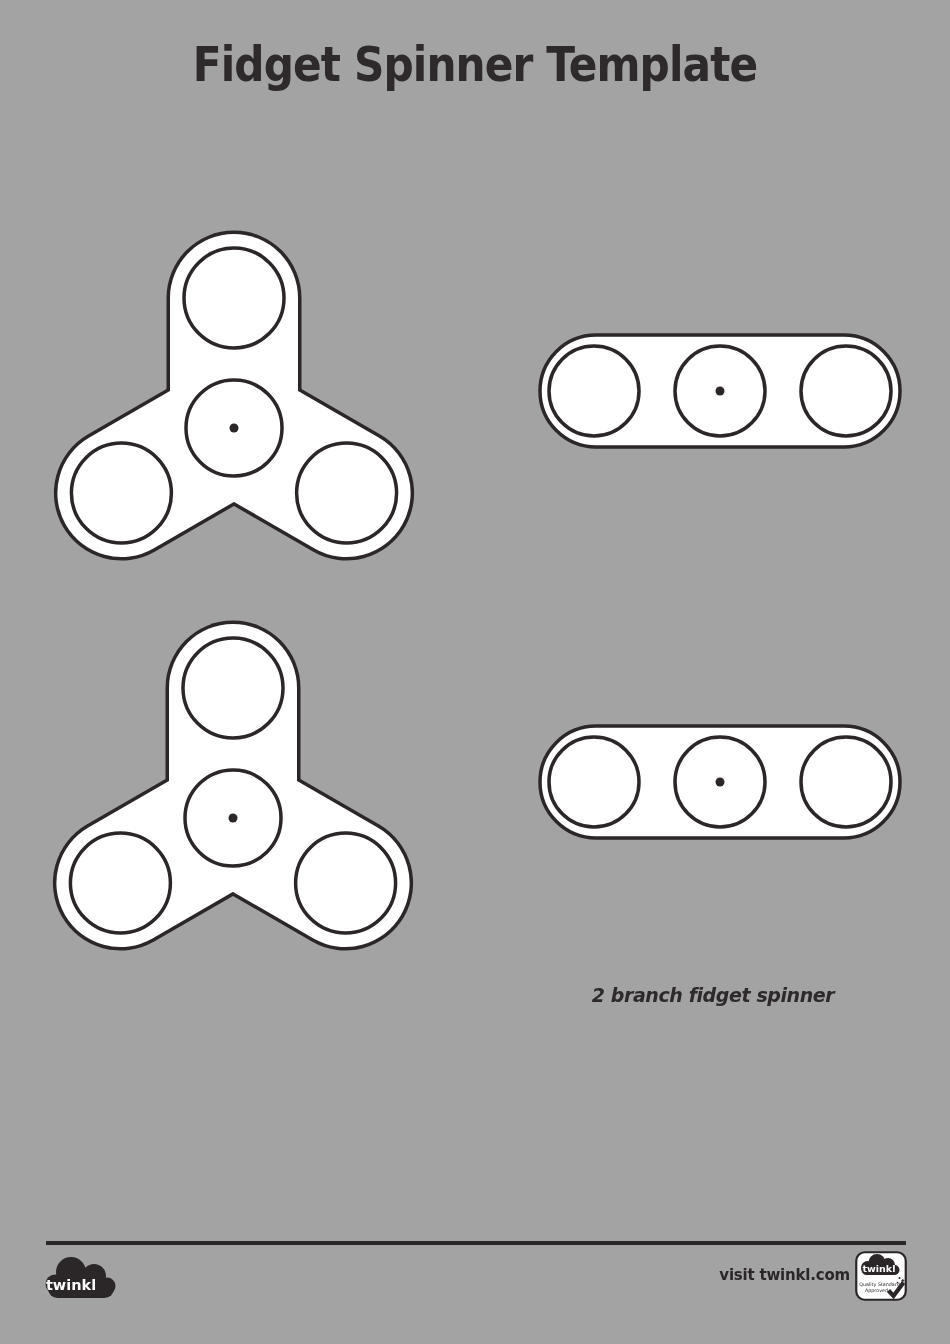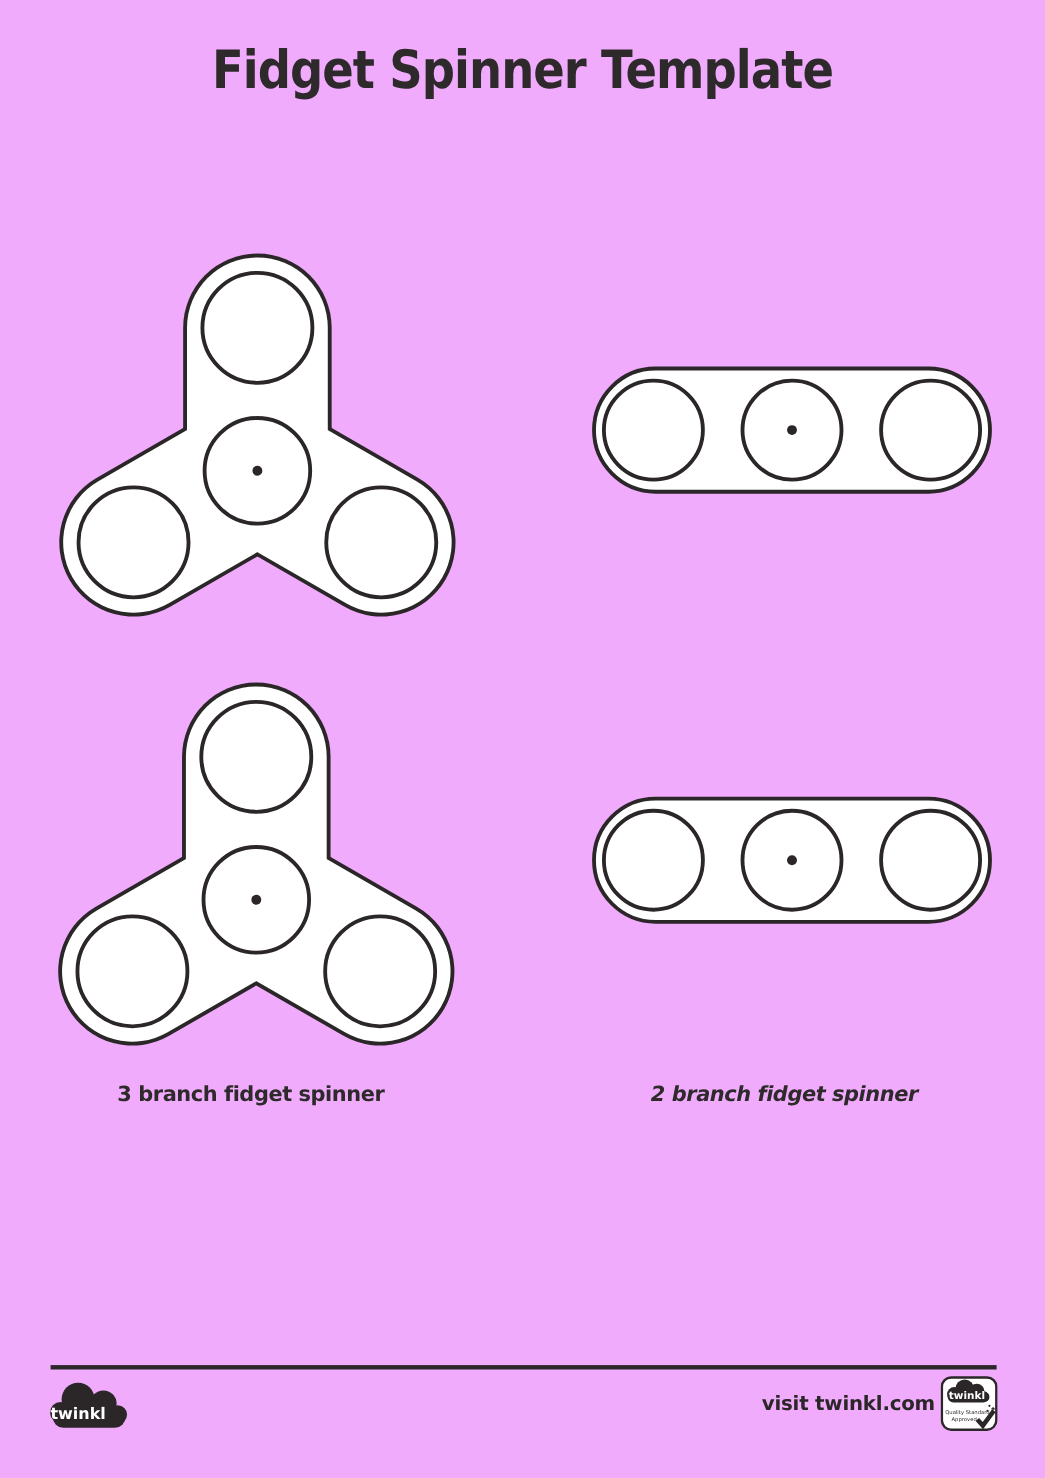--- a/index.html
+++ b/index.html
@@ -1,19 +1,19 @@
 <!DOCTYPE html>
 <html><head>
 <meta charset="utf-8">
 <style>
   html,body{margin:0;padding:0;background:#ffffff;}
   #page{
     position:relative;
     width:950px;height:1344px;
-    background:#f0abfc;
+    background:#a3a3a3;
     overflow:hidden;
     font-family:"DejaVu Sans","Liberation Sans",sans-serif;
     color:#2b2627;
   }
   .page-title{
     position:absolute;left:0;top:36px;width:950px;
     margin:0;text-align:center;
     font-size:48px;font-weight:700;letter-spacing:-1px;
     color:#2e2a2b;
     transform:scaleX(0.88);transform-origin:50% 50%;
@@ -38,21 +38,21 @@
   .caption-3{left:28px;}
   .caption-2{left:513px;font-style:italic;}
   .footer-rule{
     position:absolute;left:46px;top:1241px;width:860px;height:4px;
     background:#2b2627;
   }
   .footer-logo{position:absolute;left:45px;top:1256px;}
   .visit-text{
     position:absolute;left:650px;top:1266px;width:200px;
     text-align:right;
-    font-size:18px;font-weight:700;letter-spacing:-0.2px;
+    font-size:15px;font-weight:700;letter-spacing:-0.2px;
     color:#2b2627;
   }
   .badge{position:absolute;left:855px;top:1251px;}
 </style>
 </head>
 <body>
 
 <div id="page">
 
   <h1 class="page-title">Fidget Spinner Template</h1>
@@ -111,21 +111,20 @@
   <svg class="shape shape-2b" width="368" height="120" viewBox="0 0 368 120" xmlns="http://www.w3.org/2000/svg">
     <rect x="4" y="4" width="360" height="112" rx="56" fill="#ffffff" stroke="#2b2627" stroke-width="3.5"></rect>
     <g fill="none" stroke="#2b2627" stroke-width="3.5">
       <circle cx="58" cy="60" r="45"></circle>
       <circle cx="184" cy="60" r="45"></circle>
       <circle cx="310" cy="60" r="45"></circle>
     </g>
     <circle cx="184" cy="60" r="4.5" fill="#2b2627"></circle>
   </svg>
 
-  <div class="caption caption-3">3 branch fidget spinner</div>
   <div class="caption caption-2">2 branch fidget spinner</div>
 
   <div class="footer-rule"></div>
 
   <svg class="footer-logo" width="73" height="46" viewBox="0 0 73 46" xmlns="http://www.w3.org/2000/svg">
     <g fill="#2b2627">
       <circle cx="26" cy="16" r="15"></circle>
       <circle cx="10" cy="28" r="9.5"></circle>
       <circle cx="49" cy="20" r="12"></circle>
       <circle cx="62" cy="30" r="8.5"></circle>

